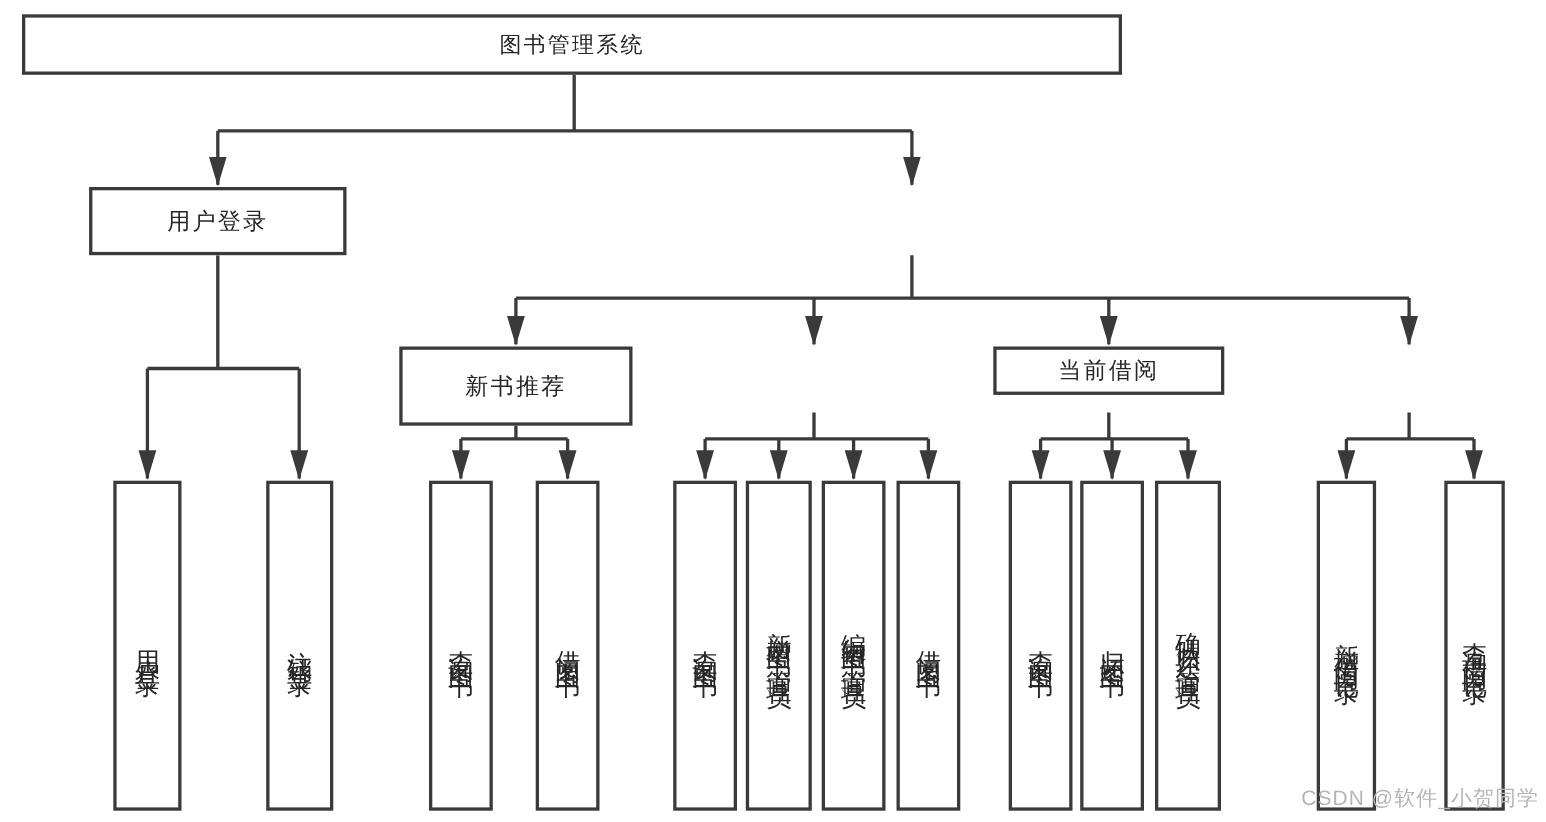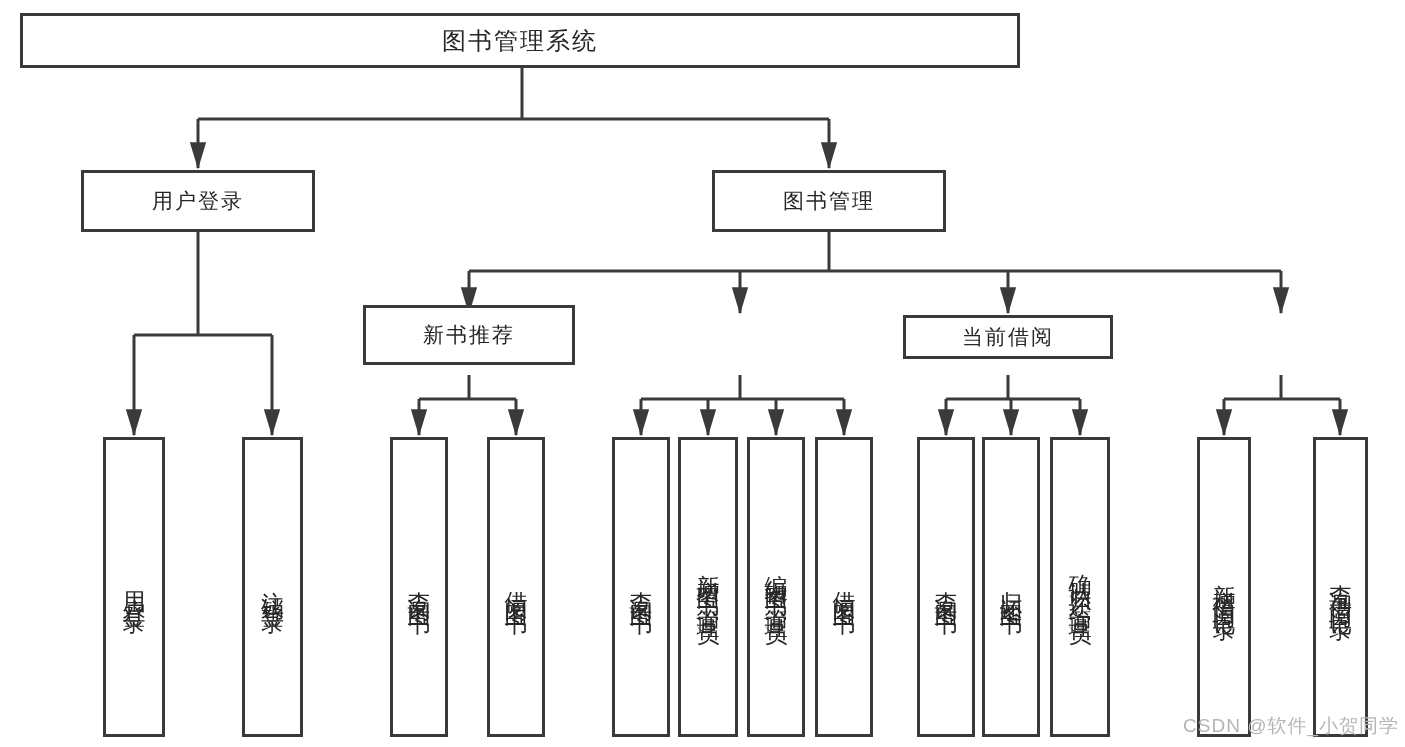--- a/index.html
+++ b/index.html
@@ -18,21 +18,21 @@
     background:#ffffff;
     display:flex;align-items:center;justify-content:center;
     color:#262626;
     z-index:2;
   }
   .box.h span{
     font-size:21px;
     letter-spacing:2px;
     white-space:nowrap;
   }
-  .box.root span{font-size:24px;}
+  .box.root span{font-size:20px;}
   .box.v span{
     writing-mode:vertical-rl;
     font-size:23px;
     letter-spacing:7px;
     line-height:1;
   }
   .watermark{
     position:absolute;
     right:6px;bottom:8px;
     font-size:19px;
@@ -85,25 +85,22 @@
     </g>
   </svg>
 
   <div class="box h root" style="left:20px;top:13px;width:1000px;height:55px">
     <span>图书管理系统</span>
   </div>
 
   <div class="box h" style="left:81px;top:170px;width:234px;height:62px">
     <span>用户登录</span>
   </div>
-  <div class="box h" style="left:712px;top:170px;width:234px;height:62px">
-    <span>图书管理</span>
-  </div>
 
-  <div class="box h" style="left:363px;top:305px;width:212px;height:60px">
+  <div class="box h" style="left:363px;top:315px;width:212px;height:72px">
     <span>新书推荐</span>
   </div>
   <div class="box h" style="left:903px;top:315px;width:210px;height:44px">
     <span>当前借阅</span>
   </div>
 
   <div class="box v" style="left:103px;top:437px;width:62px;height:300px">
     <span>用户登录</span>
   </div>
   <div class="box v" style="left:242px;top:437px;width:61px;height:300px">

